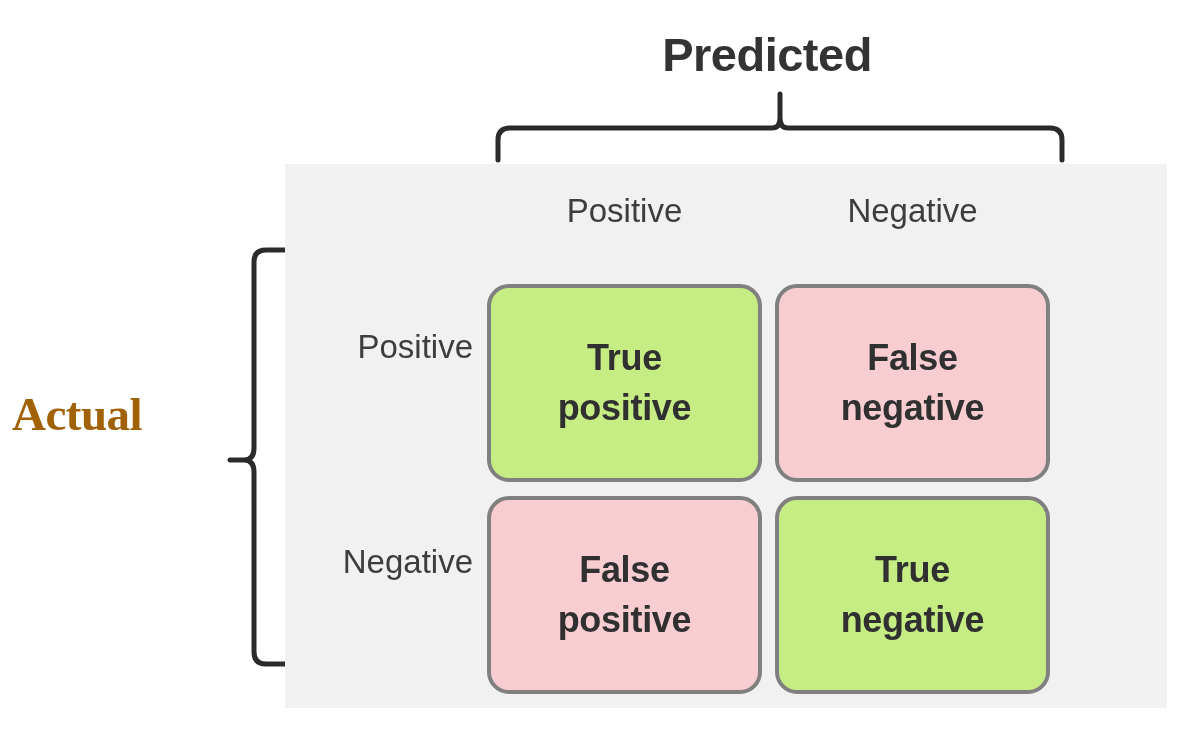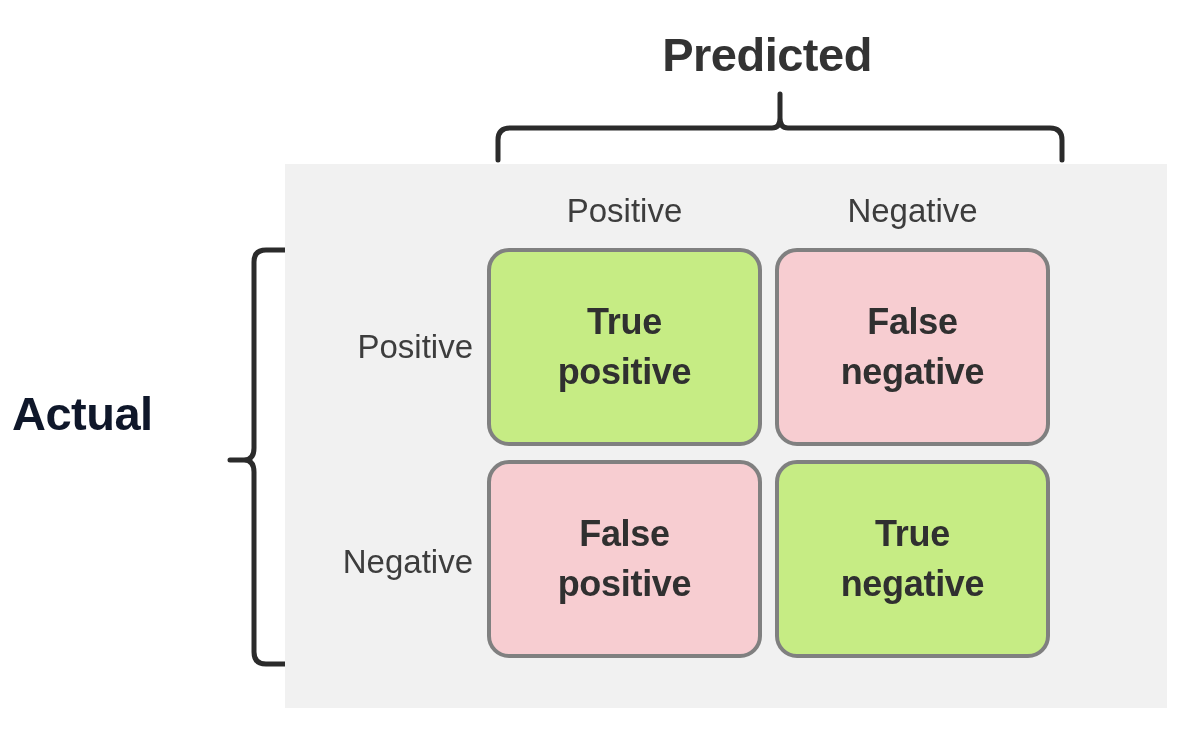--- a/index.html
+++ b/index.html
@@ -98,40 +98,41 @@
     box-sizing: border-box;
     display: flex;
     align-items: center;
     justify-content: center;
     text-align: center;
     font-size: 36px;
     font-weight: bold;
     line-height: 50px;
     color: #303030;
     letter-spacing: -0.3px;
+    margin-top: 36px;
   }
   .cell .cell-label { display: block; }
   #cell-tp { left: 487px; top: 248px; }
   #cell-fn { left: 775px; top: 248px; }
   #cell-fp { left: 487px; top: 460px; }
   #cell-tn { left: 775px; top: 460px; }
 </style>
 </head>
 <body>
 
 <div id="stage" style="background: rgb(255, 255, 255);">
 
   <div class="axis-title" id="predicted-title" style="color: rgb(51, 51, 51);">Predicted</div>
 
   <svg class="brace" id="brace-top" width="600" height="80" viewBox="0 0 600 80">
     <path d="M 18 68 L 18 48 Q 18 36 30 36 L 292 36 Q 300 36 300 26 L 300 2
              L 300 26 Q 300 36 308 36 L 570 36 Q 582 36 582 48 L 582 68" fill="none" stroke="#2b2b2b" stroke-width="5" stroke-linecap="round" stroke-linejoin="round"></path>
   </svg>
 
-  <div class="axis-title" id="actual-title" style="color: #0f172a;">Actual</div>
+  <div class="axis-title" id="actual-title" style="color: #a16207; font-family: Liberation Serif, serif;">Actual</div>
 
   <svg class="brace" id="brace-left" width="80" height="450" viewBox="0 0 80 450">
     <path d="M 58 12 L 38 12 Q 26 12 26 24 L 26 210 Q 26 222 16 222 L 2 222
              L 16 222 Q 26 222 26 234 L 26 414 Q 26 426 38 426 L 58 426" fill="none" stroke="#2b2b2b" stroke-width="5" stroke-linecap="round" stroke-linejoin="round"></path>
   </svg>
 
   <div id="matrix-panel" style="background: rgb(241, 241, 241);"></div>
 
   <div class="col-header" id="col-header-0" style="color: rgb(61, 61, 61);">Positive</div>
   <div class="col-header" id="col-header-1" style="color: rgb(61, 61, 61);">Negative</div>

